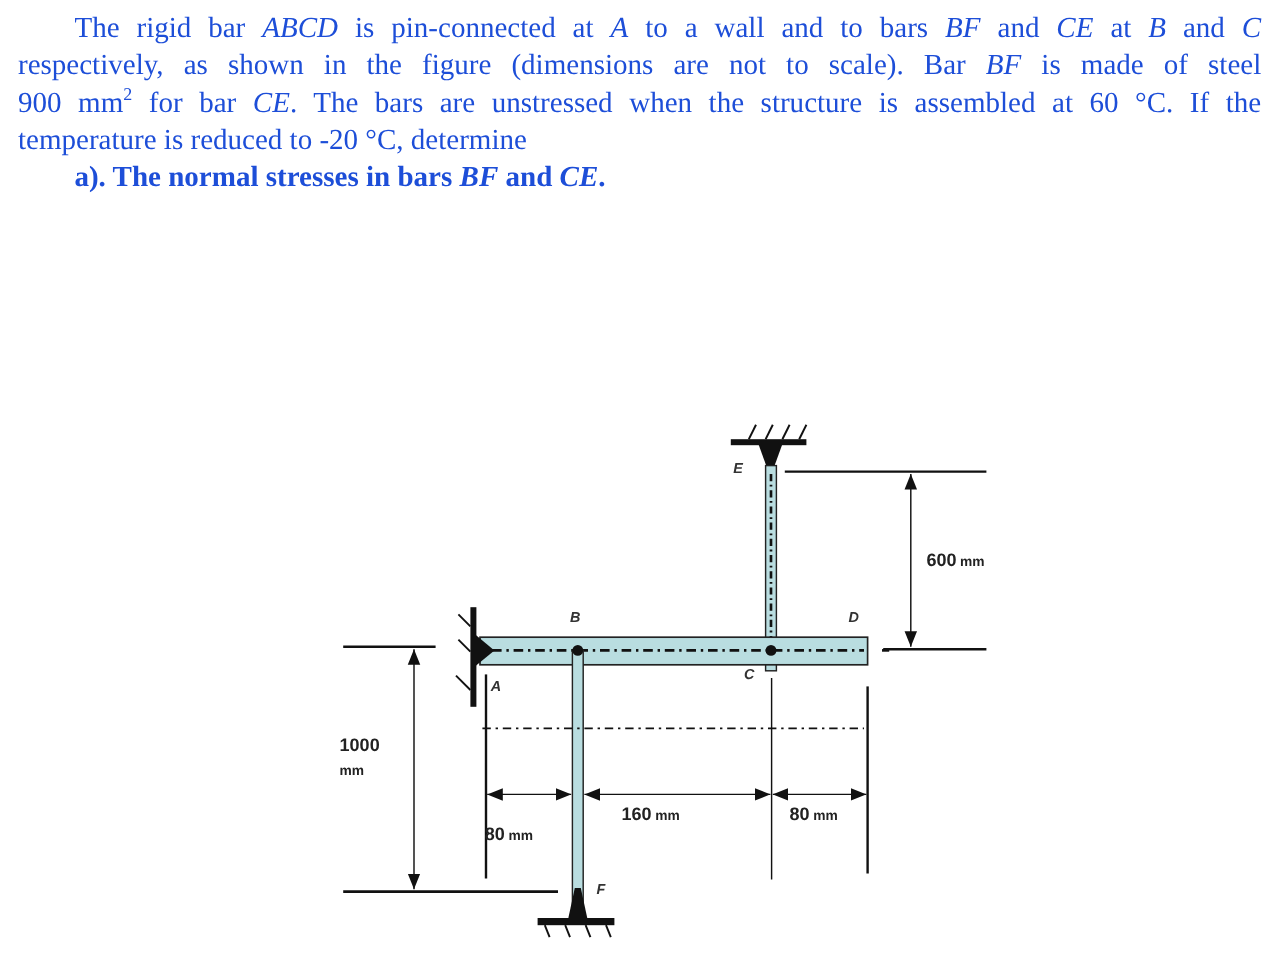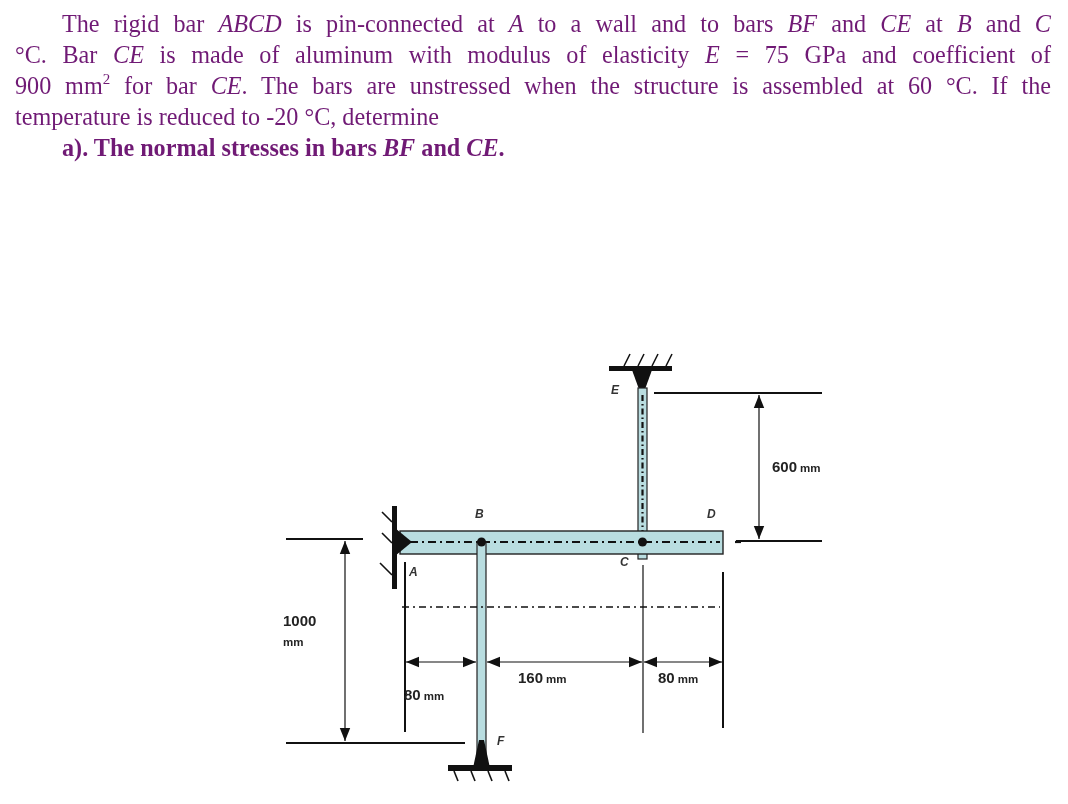--- a/index.html
+++ b/index.html
@@ -14,21 +14,21 @@
       overflow: hidden;
     }
     .problem {
       position: absolute;
       left: 15px;
       top: 8px;
       width: 1036px;
       font-family: "Liberation Serif", "DejaVu Serif", serif;
       font-size: 24.2px;
       line-height: 31px;
-      color: #701a75;
+      color: #1d4ed8;
       text-align: justify;
     }
     .problem p {
       margin: 0;
     }
     .problem .line {
       display: block;
       white-space: nowrap;
       text-align-last: justify;
     }
@@ -82,21 +82,21 @@
       font-size: 11.5px;
       font-weight: bold;
     }
   </style>
 </head>
 <body>
 
 <div class="problem">
   <p>
     <span class="line indent"><span>The rigid bar </span><i>ABCD</i><span> is pin-connected at </span><i>A</i><span> to a wall and to bars </span><i>BF</i><span> and </span><i>CE</i><span> at </span><i>B</i><span> and </span><i>C</i></span>
-    <span class="line"><span>°C. Bar </span><i>CE</i><span> is made of aluminum with modulus of elasticity </span><i>E</i><span> = 75 GPa and coefficient of</span></span>
+    <span class="line"><span>respectively, as shown in the figure (dimensions are not to scale). Bar </span><i>BF</i><span> is made of steel</span></span>
     <span class="line"><span>900 mm</span><sup>2</sup><span> for bar </span><i>CE</i><span>. The bars are unstressed when the structure is assembled at 60 °C. If the</span></span>
     <span class="line last"><span>temperature is reduced to -20 °C, determine</span></span>
     <span class="sub"><span>a). The normal stresses in bars </span><i>BF</i><span> and </span><i>CE</i><span>.</span></span>
   </p>
 </div>
 
 <div class="figure">
   <svg width="1068" height="804" viewBox="0 0 1068 804" xmlns="http://www.w3.org/2000/svg">
     <defs>
       <marker id="arr" viewBox="0 0 10 10" refX="10" refY="5" markerWidth="9" markerHeight="9" orient="auto-start-reverse" markerUnits="userSpaceOnUse">

